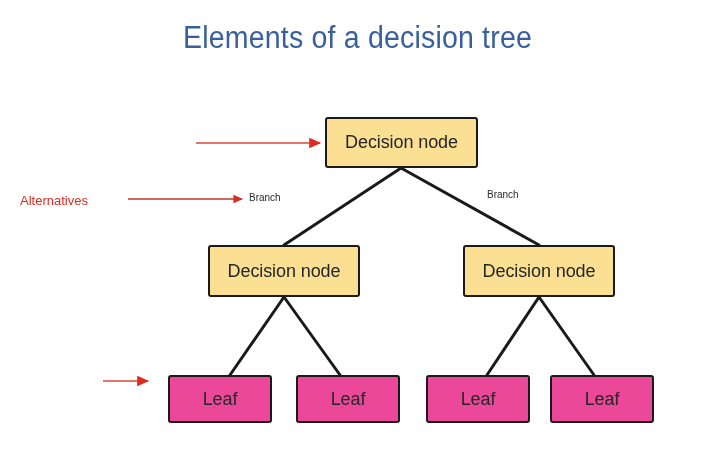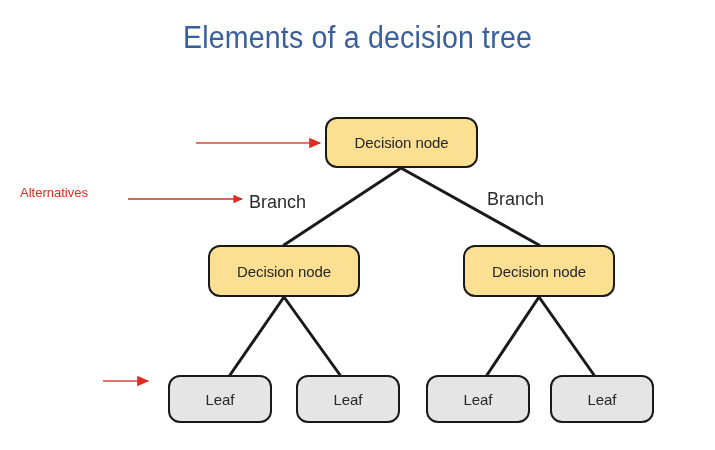--- a/index.html
+++ b/index.html
@@ -47,71 +47,71 @@
     width: 715px;
     height: 450px;
     pointer-events: none;
   }
 
   
   .node {
     position: absolute;
     box-sizing: border-box;
     border: 2.5px solid #1a1a1a;
-    border-radius: 12px;
+    border-radius: 3px;
     display: flex;
     align-items: center;
     justify-content: center;
-    font-size: 15px;
+    font-size: 18px;
     color: #262626;
     font-family: "Liberation Sans Narrow", "Liberation Sans", sans-serif;
     letter-spacing: -0.1px;
     white-space: nowrap;
     z-index: 3;
   }
   .node.decision {
     background: #fbdf93;
   }
   .node.leaf {
-    background: #e5e5e5;
+    background: #ec4899;
   }
 
   
   #node-root       { left: 325px; top: 117px; width: 153px; height: 51px; }
   #node-mid-left   { left: 208px; top: 245px; width: 152px; height: 52px; }
   #node-mid-right  { left: 463px; top: 245px; width: 152px; height: 52px; }
   #node-leaf-1     { left: 168px; top: 375px; width: 104px; height: 48px; }
   #node-leaf-2     { left: 296px; top: 375px; width: 104px; height: 48px; }
   #node-leaf-3     { left: 426px; top: 375px; width: 104px; height: 48px; }
   #node-leaf-4     { left: 550px; top: 375px; width: 104px; height: 48px; }
 
   
   .branch-label {
     position: absolute;
-    font-size: 18px;
+    font-size: 10px;
     color: #2b2b2b;
     font-family: "Liberation Sans Narrow", "Liberation Sans", sans-serif;
     white-space: nowrap;
     z-index: 3;
   }
   #branch-label-left  { left: 249px; top: 192px; }
   #branch-label-right { left: 487px; top: 189px; }
 
   
   .annotation {
     position: absolute;
     color: #e02b20;
     font-size: 13px;
     line-height: 17px;
     font-family: "Liberation Sans Narrow", "Liberation Sans", sans-serif;
     white-space: nowrap;
     z-index: 3;
   }
   #annotation-condition  { left: 20px; top: 134px; }
-  #annotation-alternatives { left: 20px; top: 184px; }
+  #annotation-alternatives { left: 20px; top: 192px; }
   #annotation-decisions  { left: 20px; top: 370px; }
   #annotation-decisions .line2 { display: block; }
 </style>
 </head>
 <body>
 
 <div id="stage">
 
   <div id="page-title">Elements of a decision tree</div>
 

